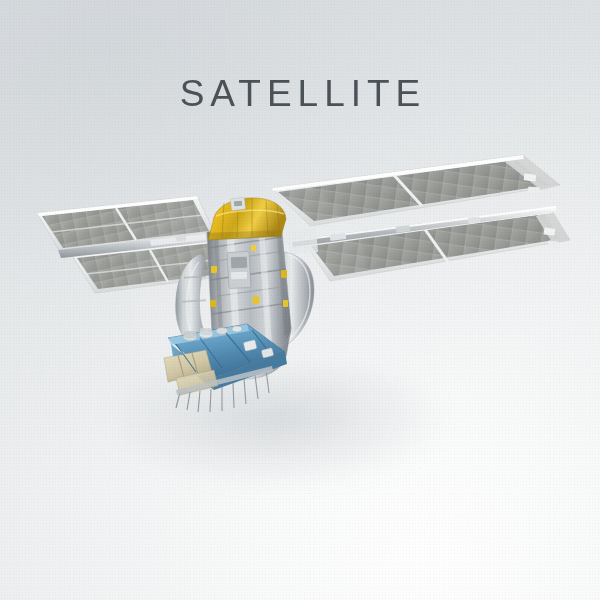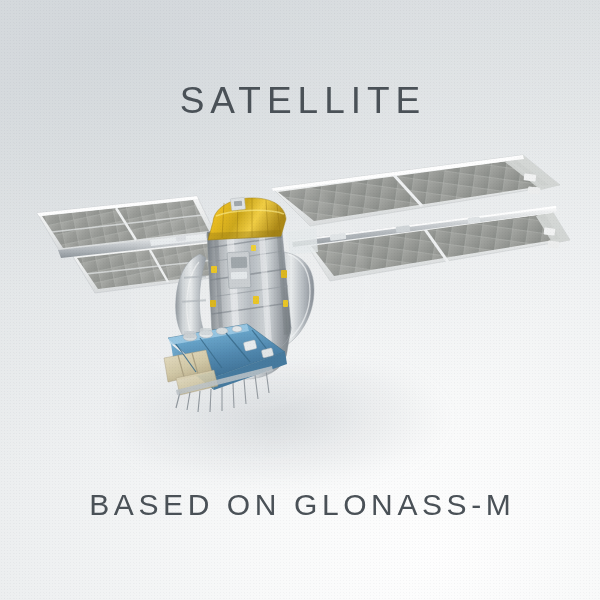--- a/index.html
+++ b/index.html
@@ -50,21 +50,20 @@
   
   .title-top, .title-bottom {
     position: absolute;
     left: 0;
     width: 600px;
     text-align: center;
     color: #4a5157;
     font-weight: 300;
     white-space: nowrap;
     user-select: none;
-    margin-top: 7px;
   }
   .title-top {
     top: 74px;
     font-size: 37px;
     letter-spacing: 6.0px;
     text-indent: 6px;
     line-height: 40px;
   }
   .title-bottom {
     top: 481px;
@@ -365,15 +364,14 @@
       <rect x="262" y="349" width="11" height="8" rx="1.5" fill="#dfe4e6" stroke="#a0a7ac" stroke-width="0.4" transform="rotate(-14 267 353)"></rect>
     </g>
 
     <ellipse cx="250" cy="290" rx="120" ry="120" fill="#ffffff" opacity=".05" filter="url(#blurMd)"></ellipse>
   </svg>
 
   <div class="bg-grain"></div>
 
   <div class="title-top">SATELLITE</div>
 
-  <div class="title-bottom">BASED ON GLONASS-M</div>
 
 </div>
 
 </body></html>

